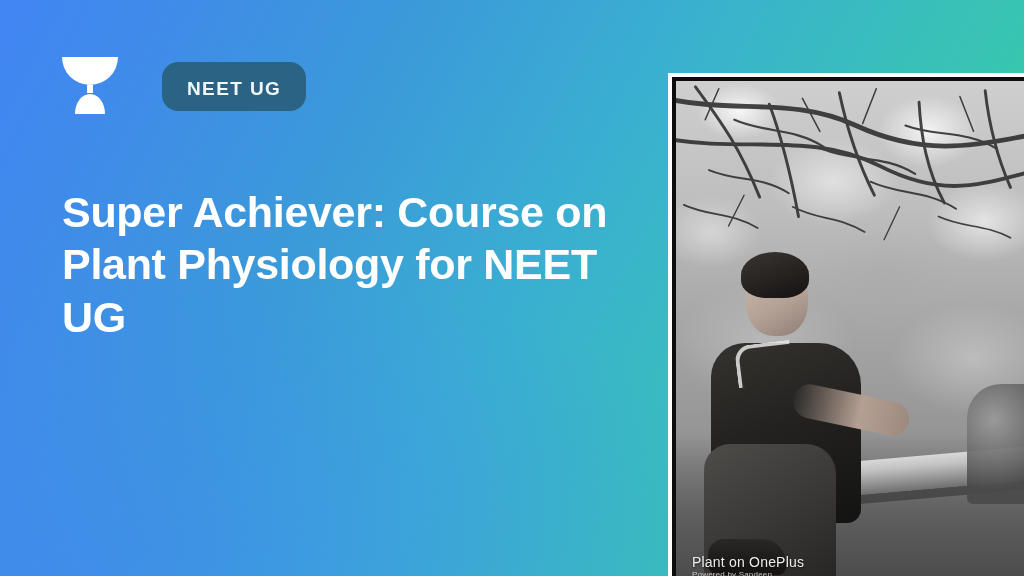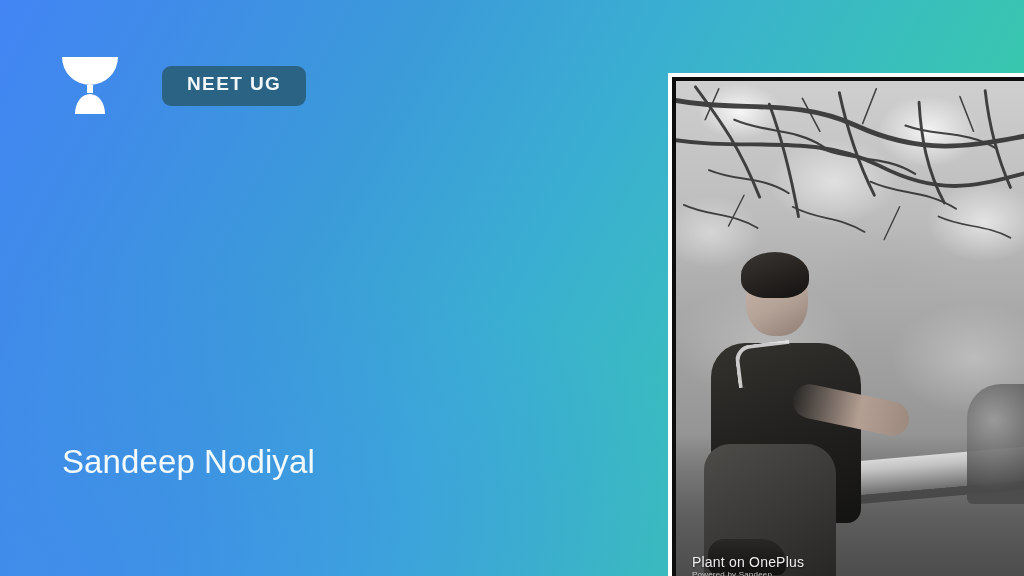--- a/index.html
+++ b/index.html
@@ -69,22 +69,22 @@
     border-radius:15px 15px 0 0 / 20px 20px 0 0;
   }
 
   .badge{
     margin-left:44px;
     background:#2b6384;
     color:#f2f7fa;
     font-size:19px;
     font-weight:bold;
     letter-spacing:1.4px;
-    padding:8px 25px 13px 25px;
-    border-radius:9px;
+    padding:17px 25px 13px 25px;
+    border-radius:16px;
     line-height:1;
     white-space:nowrap;
   }
 
   .title{
     position:absolute;
     left:0; top:186px;
     width:580px;
     color:#ffffff;
     font-size:43px;
@@ -241,22 +241,22 @@
 
     <div class="top-row">
       <div class="logo">
         <span class="bowl"></span>
         <span class="stem"></span>
         <span class="base"></span>
       </div>
       <div class="badge">NEET UG</div>
     </div>
 
-
-    <div class="instructor">Sandeep Nodiyal</div>
+    <h1 class="title">Super Achiever: Course on Plant Physiology for NEET UG</h1>
+
   </div>
 
   <div class="photo-frame">
     <div class="photo">
       <div class="photo-inner">
 
         <svg class="branches" viewBox="0 0 360 250" preserveAspectRatio="none">
           <g stroke="#2c2c2c" fill="none" stroke-linecap="round" opacity="0.88">
             <path d="M-10 18 C 60 34, 120 16, 185 46 S 300 70, 372 54" stroke-width="5"></path>
             <path d="M-8 60 C 70 74, 140 52, 210 88 S 320 104, 372 92" stroke-width="4"></path>

